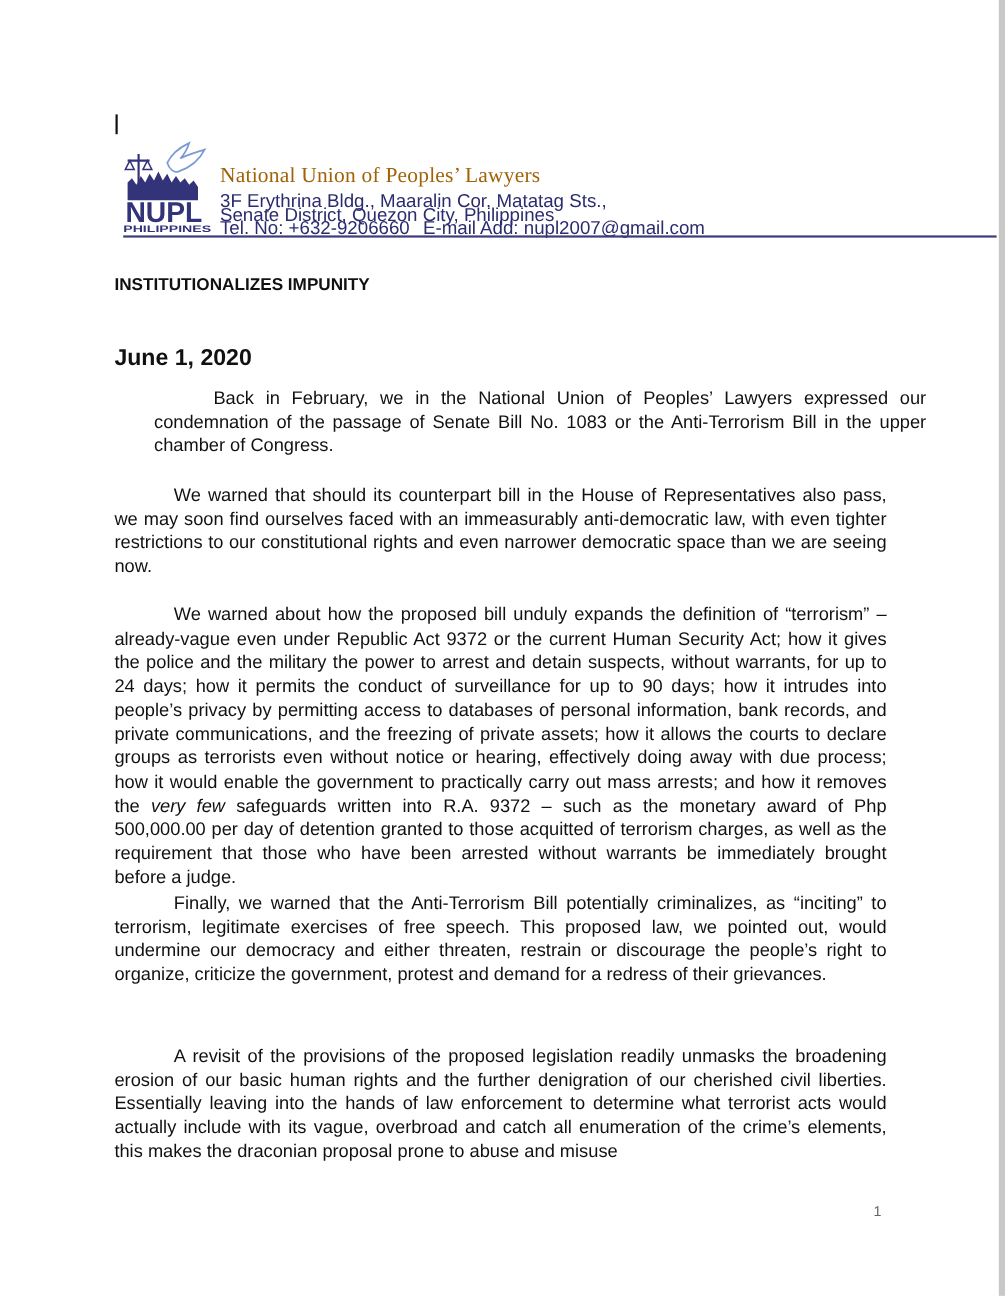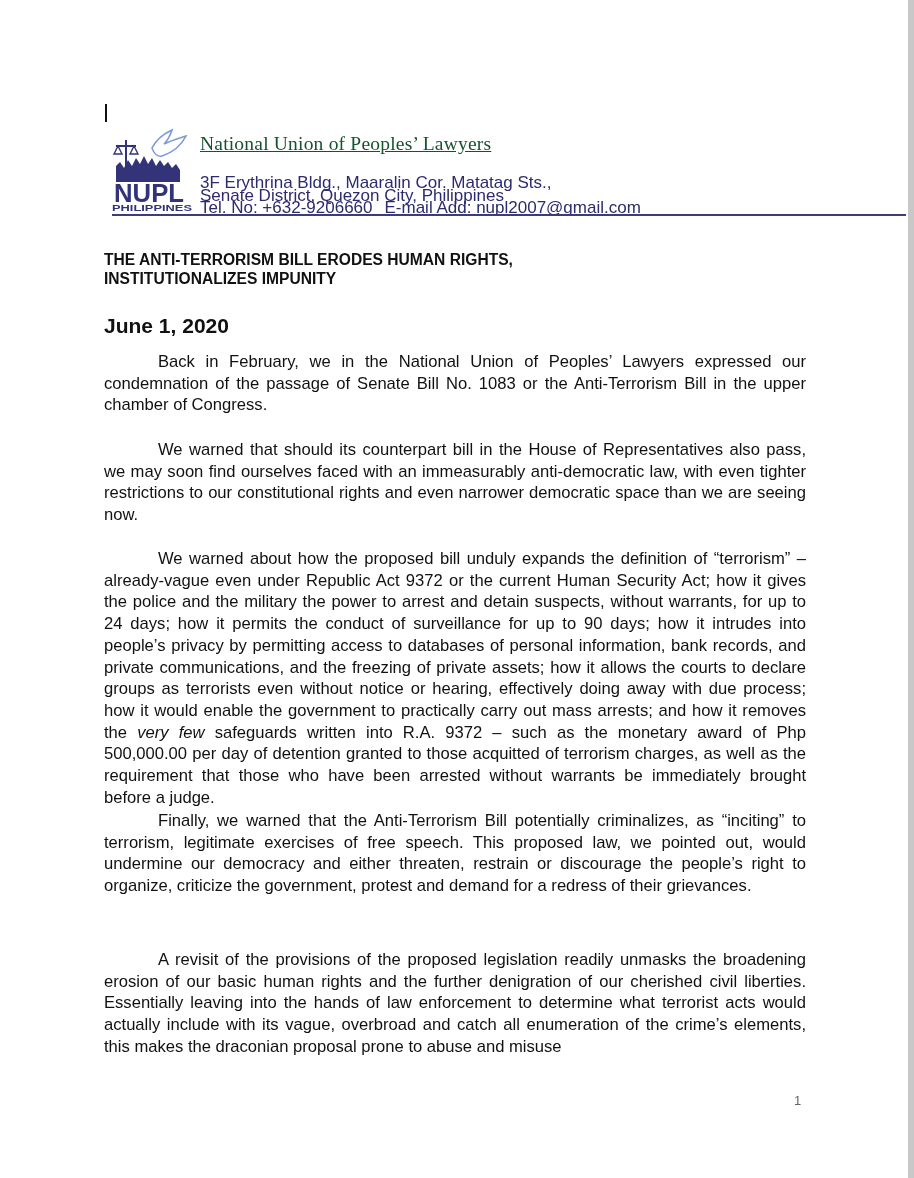--- a/index.html
+++ b/index.html
@@ -6,33 +6,33 @@
   body {
     width: 914px; height: 1178px; background: #ffffff; position: relative; overflow: hidden;
     font-family: "Liberation Sans", sans-serif; color: #111111;
   }
   .page { position: absolute; left: 0; top: 0; width: 908px; height: 1178px; background: #fff; }
   .right-edge { position: absolute; right: 0; top: 0; width: 6px; height: 1178px; background: #c8c8c8; }
   .caret { position: absolute; left: 105px; top: 104px; width: 2px; height: 18px; background: #111; }
 
   .letterhead { position: absolute; left: 112px; top: 126px; width: 790px; height: 92px; }
   .logo { position: absolute; left: 0; top: 0; width: 82px; height: 86px; }
-  .org-name { position: absolute; left: 88px; top: 7px; font-family: "Liberation Serif", serif; font-size: 19.5px; color: #14532d; letter-spacing: 0.2px; white-space: nowrap; text-decoration: underline; }
+  .org-name { position: absolute; left: 88px; top: 23px; font-family: "Liberation Serif", serif; font-size: 19.5px; color: #a16207; letter-spacing: 0.2px; white-space: nowrap; }
   .org-line { position: absolute; left: 88px; font-size: 17px; color: #2b2b6e; white-space: nowrap; }
   .org-line.l1 { top: 47px; }
   .org-line.l2 { top: 60px; }
   .org-line.l3 { top: 72px; }
   .org-line .gap { display: inline-block; width: 12px; }
   .rule { position: absolute; left: 112px; top: 214px; width: 794px; height: 2px; background: #3c3c7c; }
 
   .doc { position: absolute; left: 104px; width: 702px; font-size: 16.6px; line-height: 21.7px; }
   .title { top: 250px; font-weight: bold; font-size: 15.6px; line-height: 19px; }
   .date { top: 315px; font-weight: bold; font-size: 21px; }
   .para { text-align: justify; text-indent: 54px; margin: 0; }
-  .p1 { top: 351px; }
+  .p1 { top: 351px; margin-left: 36px; }
   .p2 { top: 439px; }
   .p3 { top: 548px; }
   .p4 { top: 810px; }
   .p5 { top: 949px; }
   .page-num { position: absolute; left: 794px; top: 1093px; font-family: "Liberation Sans", sans-serif; font-size: 13px; color: #666; }
   em { font-style: italic; }
 </style>
 </head>
 <body>
 
@@ -55,21 +55,20 @@
       <text x="0" y="85" font-family="Liberation Sans, sans-serif" font-weight="bold" font-size="8.5" fill="#33337a" textLength="80" lengthAdjust="spacingAndGlyphs">PHILIPPINES</text>
     </svg>
     <div class="org-name">National Union of Peoples’ Lawyers</div>
     <div class="org-line l1">3F Erythrina Bldg., Maaralin Cor. Matatag Sts.,</div>
     <div class="org-line l2">Senate District, Quezon City, Philippines</div>
     <div class="org-line l3"><span>Tel. No: +632-9206660</span><span class="gap"></span><span>E-mail Add: nupl2007@gmail.com</span></div>
   </div>
   <div class="rule"></div>
 
   <div class="doc title">
-    <div>THE ANTI-TERRORISM BILL ERODES HUMAN RIGHTS,</div>
     <div>INSTITUTIONALIZES IMPUNITY</div>
   </div>
 
   <div class="doc date">June 1, 2020</div>
 
   <p class="doc para p1">Back in February, we in the National Union of Peoples’ Lawyers expressed our condemnation of the passage of Senate Bill No. 1083 or the Anti-Terrorism Bill in the upper chamber of Congress.</p>
   <p class="doc para p2">We warned that should its counterpart bill in the House of Representatives also pass, we may soon find ourselves faced with an immeasurably anti-democratic law, with even tighter restrictions to our constitutional rights and even narrower democratic space than we are seeing now.</p>
   <p class="doc para p3"><span>We warned about how the proposed bill unduly expands the definition of “terrorism” – already-vague even under Republic Act 9372 or the current Human Security Act; how it gives the police and the military the power to arrest and detain suspects, without warrants, for up to 24 days; how it permits the conduct of surveillance for up to 90 days; how it intrudes into people’s privacy by permitting access to databases of personal information, bank records, and private communications, and the freezing of private assets; how it allows the courts to declare groups as terrorists even without notice or hearing, effectively doing away with due process; how it would enable the government to practically carry out mass arrests; and how it removes the </span><em>very few</em><span> safeguards written into R.A. 9372 – such as the monetary award of Php 500,000.00 per day of detention granted to those acquitted of terrorism charges, as well as the requirement that those who have been arrested without warrants be immediately brought before a judge.</span></p>
   <p class="doc para p4">Finally, we warned that the Anti-Terrorism Bill potentially criminalizes, as “inciting” to terrorism, legitimate exercises of free speech. This proposed law, we pointed out, would undermine our democracy and either threaten, restrain or discourage the people’s right to organize, criticize the government, protest and demand for a redress of their grievances.</p>
   <p class="doc para p5">A revisit of the provisions of the proposed legislation readily unmasks the broadening erosion of our basic human rights and the further denigration of our cherished civil liberties. Essentially leaving into the hands of law enforcement to determine what terrorist acts would actually include with its vague, overbroad and catch all enumeration of the crime’s elements, this makes the draconian proposal prone to abuse and misuse</p>

